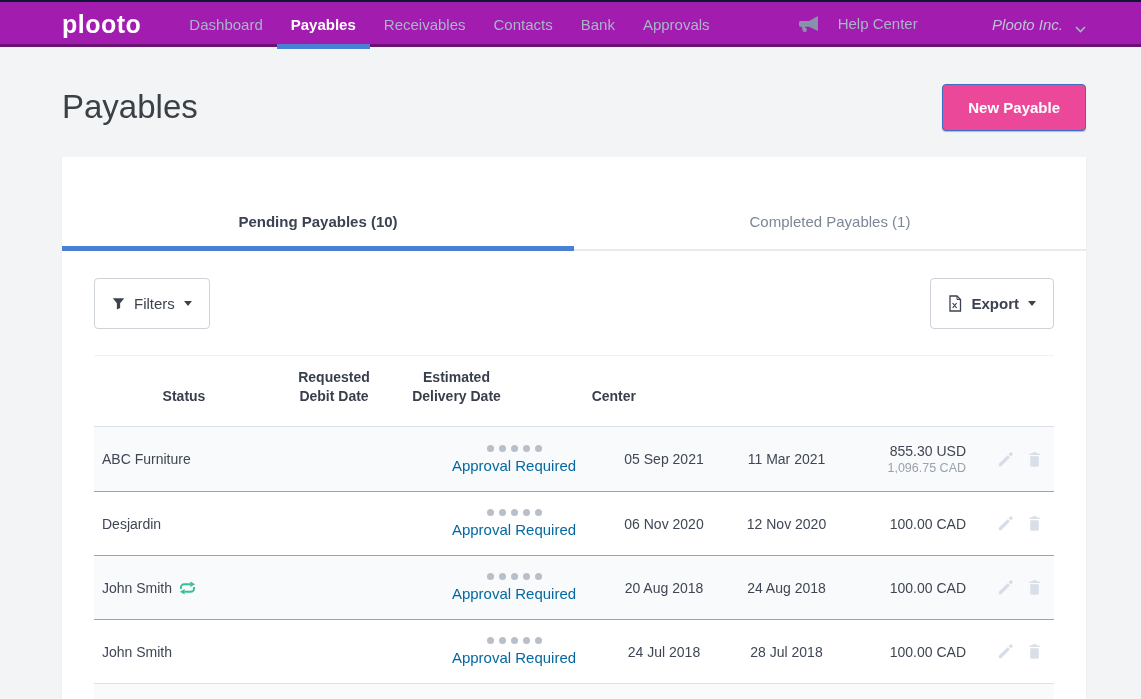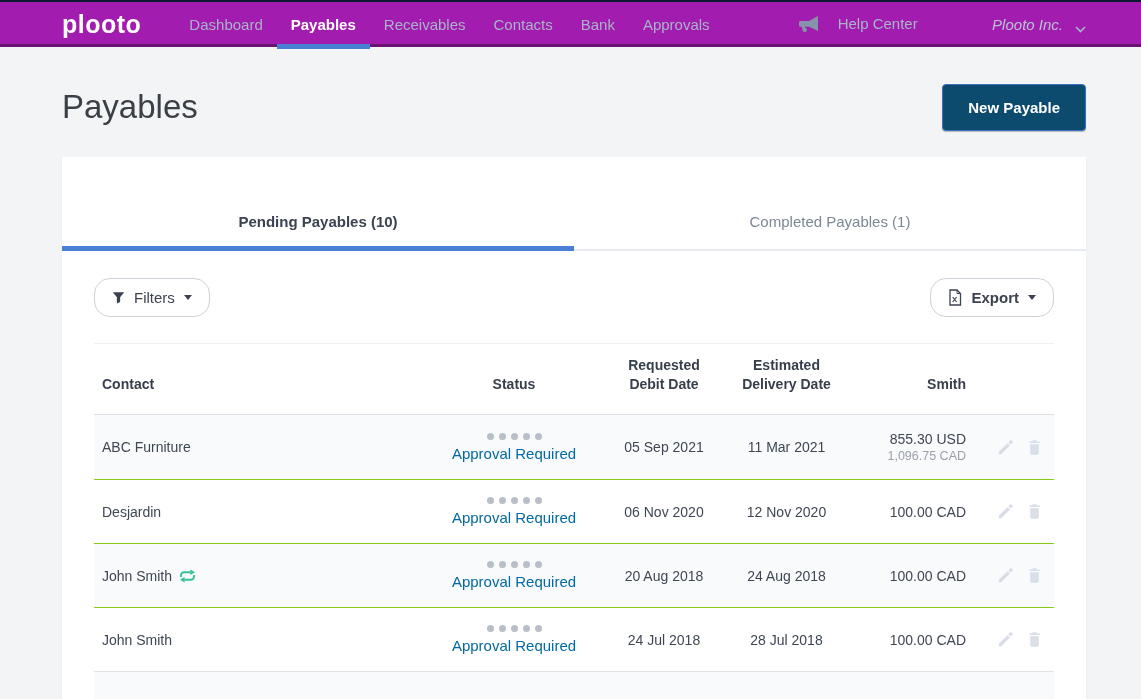--- a/index.html
+++ b/index.html
@@ -23,44 +23,44 @@
               color:#a9b4c8; font-size:15px; }
   .nav-help .icon-wrap { display:flex; align-items:center; cursor:pointer; }
   .nav-help .hc-label { cursor:pointer; }
   .nav-account { margin-left:auto; display:flex; align-items:flex-end; gap:12px;
                  color:#b9c2d2; font-size:15px; cursor:pointer;font-style:italic; }
 
   
   .page-header { height:50px; margin:35px 55px 0 62px; display:flex;
                  align-items:center; justify-content:space-between; }
   .page-title { font-size:33px; font-weight:400; color:#3a4046; }
-  .btn-primary { background:#0c4a6e; color:#ffffff; font-weight:bold; font-size:15px;
+  .btn-primary { background:#ec4899; color:#ffffff; font-weight:bold; font-size:15px;
                  border:1px solid #3d6fc2; border-radius:4px; padding:14px 25px;
                  cursor:pointer; box-shadow:0 1px 1px rgba(0,0,0,0.25);
                  font-family:"Liberation Sans", sans-serif; }
 
   
   .card { margin:25px 55px 0 62px; background:#ffffff; height:560px;
           box-shadow:0 1px 2px rgba(0,0,0,0.05); }
 
   
   .tabs { display:flex; height:94px; }
   .tab { flex:1; display:flex; align-items:flex-end; justify-content:center;
          padding-bottom:21px; position:relative; font-size:15px; color:#7d8796;
          cursor:pointer; }
   .tab::after { content:""; position:absolute; left:0; right:0; bottom:0; height:2px;
                 background:#e7eaee; }
   .tab.active { color:#3b4252; font-weight:bold; }
   .tab.active::after { height:5px; background:#4a80d4; }
 
   
   .toolbar { display:flex; justify-content:space-between; padding:27px 32px 0 32px; }
-  .btn-secondary { background:#ffffff; border:1px solid #ced3da; border-radius:16px;
+  .btn-secondary { background:#ffffff; border:1px solid #ced3da; border-radius:4px;
                    font-size:15px; color:#3c4250; display:flex; align-items:center;
-                   gap:9px; padding:10px 17px; cursor:pointer;
+                   gap:9px; padding:16px 17px; cursor:pointer;
                    font-family:"Liberation Sans", sans-serif; }
   .btn-secondary .bold { font-weight:bold; }
   .caret { display:inline-block; width:0; height:0; border-left:4px solid transparent;
            border-right:4px solid transparent; border-top:5px solid #3c4250; }
 
   
   .table { margin:26px 32px 0 32px; }
   .thead { display:flex; align-items:flex-end; height:72px; padding-bottom:20px;
            border-top:1px solid #f0f1f3; border-bottom:1px solid #dcdfe4;
            font-weight:bold; font-size:14px; color:#383f4c; line-height:1.35; }
@@ -140,25 +140,24 @@
         <path d="M9 1v3.5h3.5" stroke-width="1"></path>
         <path d="M4.6 8l4 5M8.6 8l-4 5" stroke-width="1.2"></path>
       </svg>
       <span class="bold">Export</span>
       <span class="caret"></span>
     </button>
   </div>
 
   <div class="table">
     <div class="thead">
-      <div class="cell col-contact">Contact</div>
       <div class="cell col-status">Status</div>
       <div class="cell col-debit">Requested Debit Date</div>
       <div class="cell col-delivery">Estimated Delivery Date</div>
-      <div class="cell col-amount">Smith</div>
+      <div class="cell col-amount">Center</div>
       <div class="cell col-actions"></div>
     </div>
 
     <div class="row stripe">
       <div class="cell col-contact">
         <span>ABC Furniture</span>
 
       </div>
       <div class="cell col-status">
         <div class="dots">

